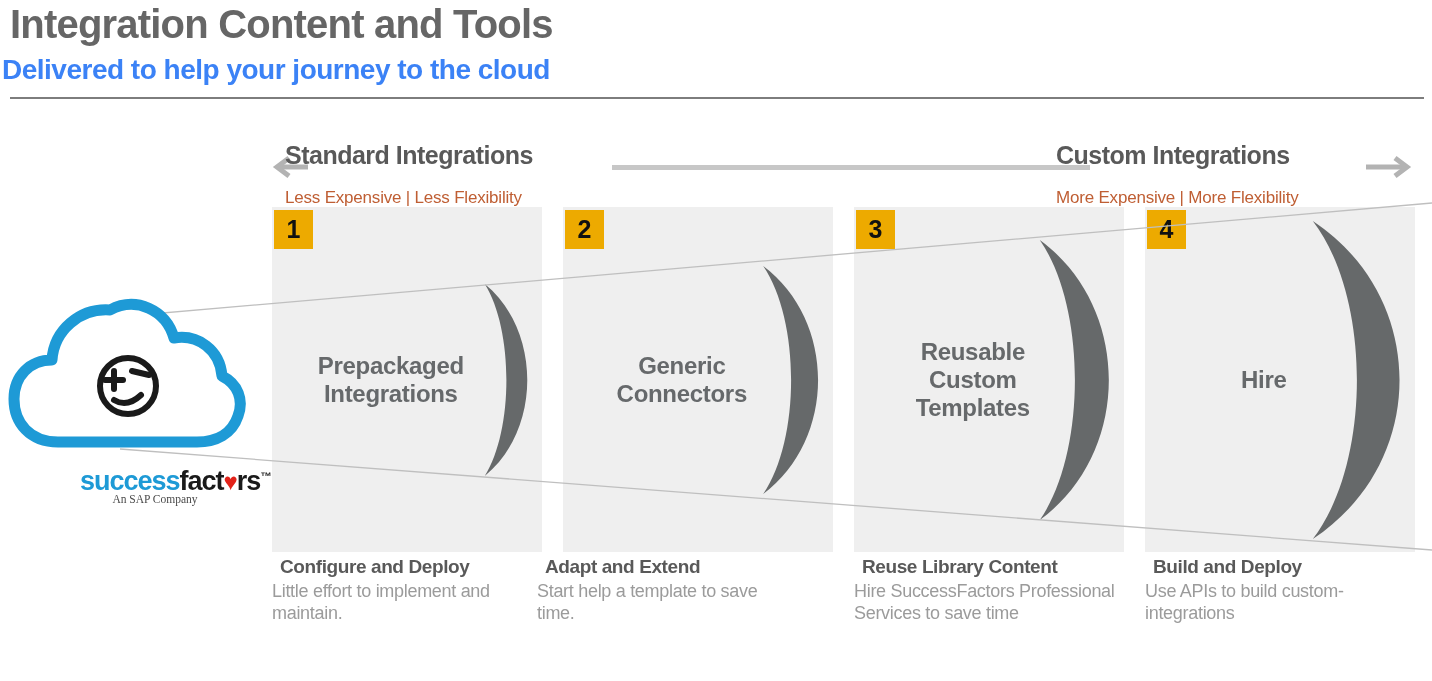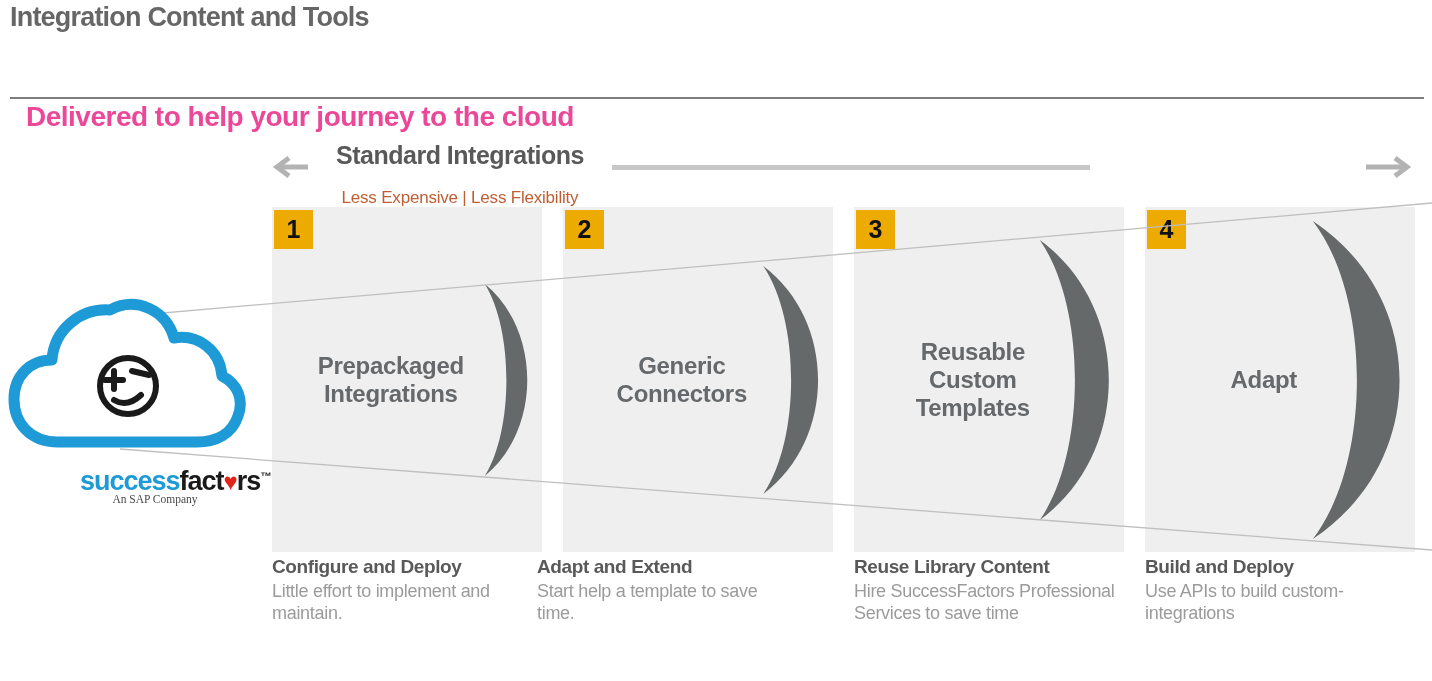--- a/index.html
+++ b/index.html
@@ -2,30 +2,30 @@
 <html><head>
 <meta charset="utf-8">
 <style>
   html,body{margin:0;padding:0;background:#ffffff;}
   .slide{
     position:relative;width:1432px;height:681px;background:#ffffff;overflow:hidden;
     font-family:"Liberation Sans","DejaVu Sans",sans-serif;
   }
   
   .slide-title{
-    position:absolute;left:10px;top:2px;font-size:27px;font-weight:bold;
+    position:absolute;left:10px;top:2px;font-size:40px;font-weight:bold;
     color:#666666;letter-spacing:-0.8px;
   }
   .slide-subtitle{
-    position:absolute;left:26px;top:54px;font-size:28px;font-weight:bold;
-    color:#ec4899;letter-spacing:-0.5px;margin-top:47px;
+    position:absolute;left:2px;top:54px;font-size:28px;font-weight:bold;
+    color:#3b82f6;letter-spacing:-0.5px;
   }
   .divider-rule{position:absolute;left:10px;top:97px;width:1414px;height:2px;background:#7d7d7d;}
   
-  .axis-block{position:absolute;top:141px;width:350px;text-align:center;}
+  .axis-block{position:absolute;top:141px;width:350px;text-align:left;}
   .axis-block.standard{left:285px;}
   .axis-block.custom{left:1056px;}
   .axis-title{font-size:25px;font-weight:bold;color:#595959;letter-spacing:-0.5px;}
   .axis-sub{font-size:17px;color:#bf5e33;margin-top:18px;letter-spacing:-0.2px;}
   .axis-arrow{position:absolute;top:155px;}
   .axis-arrow.left{left:272px;}
   .axis-arrow.right{left:1364px;}
   .axis-connector{position:absolute;left:612px;top:165px;width:478px;height:5px;background:#c7c7c7;}
   
   .funnel-overlay{position:absolute;left:0;top:0;width:1432px;height:681px;z-index:3;pointer-events:none;}
@@ -52,41 +52,45 @@
   }
   .box-label{
     position:absolute;left:0;width:88%;top:50%;transform:translateY(-50%);
     text-align:center;font-size:24px;font-weight:bold;color:#66696b;
     line-height:1.18;letter-spacing:-0.3px;white-space:pre-line;z-index:4;
   }
   .crescent{position:absolute;right:14px;top:50%;transform:translateY(-50%);z-index:4;}
   
   .caption{position:absolute;top:556px;width:262px;z-index:2;}
   .caption.c0{left:272px;} .caption.c1{left:537px;} .caption.c2{left:854px;} .caption.c3{left:1145px;}
-  .caption-heading{font-size:19px;font-weight:bold;color:#595959;letter-spacing:-0.4px;}
+  .caption-heading{font-size:19px;font-weight:bold;color:#595959;letter-spacing:-0.4px;margin-left:8px;}
   .caption-desc{margin-top:3px;font-size:18px;color:#9b9b9b;line-height:21.5px;letter-spacing:-0.3px;}
 </style>
 </head>
 <body>
 
 <div class="slide">
 
   <div class="slide-title">Integration Content and Tools</div>
   <div class="slide-subtitle">Delivered to help your journey to the cloud</div>
   <div class="divider-rule"></div>
 
   <svg class="axis-arrow left" width="38" height="24" viewBox="0 0 38 24">
     <path d="M36 12 H9" stroke="#b3b3b3" stroke-width="5" fill="none"></path>
     <path d="M17 3 L5 12 L17 21" stroke="#b3b3b3" stroke-width="5" fill="none"></path>
   </svg>
   <div class="axis-block standard">
     <div class="axis-title">Standard Integrations</div>
     <div class="axis-sub">Less Expensive | Less Flexibility</div>
   </div>
   <div class="axis-connector"></div>
+  <div class="axis-block custom">
+    <div class="axis-title">Custom Integrations</div>
+    <div class="axis-sub">More Expensive | More Flexibility</div>
+  </div>
   <svg class="axis-arrow right" width="48" height="24" viewBox="0 0 48 24">
     <path d="M2 12 H39" stroke="#b3b3b3" stroke-width="5" fill="none"></path>
     <path d="M31 3 L43 12 L31 21" stroke="#b3b3b3" stroke-width="5" fill="none"></path>
   </svg>
 
   <div class="col-box c0">
     <div class="num-badge">1</div>
     <div class="box-label">Prepackaged
 Integrations</div>
     <svg class="crescent" width="48" height="192" viewBox="0 0 100 300" preserveAspectRatio="none">
@@ -105,21 +109,21 @@
     <div class="num-badge">3</div>
     <div class="box-label">Reusable
 Custom
 Templates</div>
     <svg class="crescent" width="78" height="280" viewBox="0 0 100 300" preserveAspectRatio="none">
       <path d="M 10 0 C 128 72 128 228 10 300 C 70 228 70 72 10 0 Z" fill="#66696a"></path>
     </svg>
   </div>
   <div class="col-box c3">
     <div class="num-badge">4</div>
-    <div class="box-label">Adapt</div>
+    <div class="box-label">Hire</div>
     <svg class="crescent" width="98" height="318" viewBox="0 0 100 300" preserveAspectRatio="none">
       <path d="M 10 0 C 128 72 128 228 10 300 C 70 228 70 72 10 0 Z" fill="#66696a"></path>
     </svg>
   </div>
 
   <svg class="funnel-overlay" width="1432" height="681" viewBox="0 0 1432 681">
     <line x1="128" y1="316" x2="1432" y2="203" stroke="#bfbfbf" stroke-width="1.3"></line>
     <line x1="120" y1="449" x2="1432" y2="550" stroke="#bfbfbf" stroke-width="1.3"></line>
   </svg>
 

